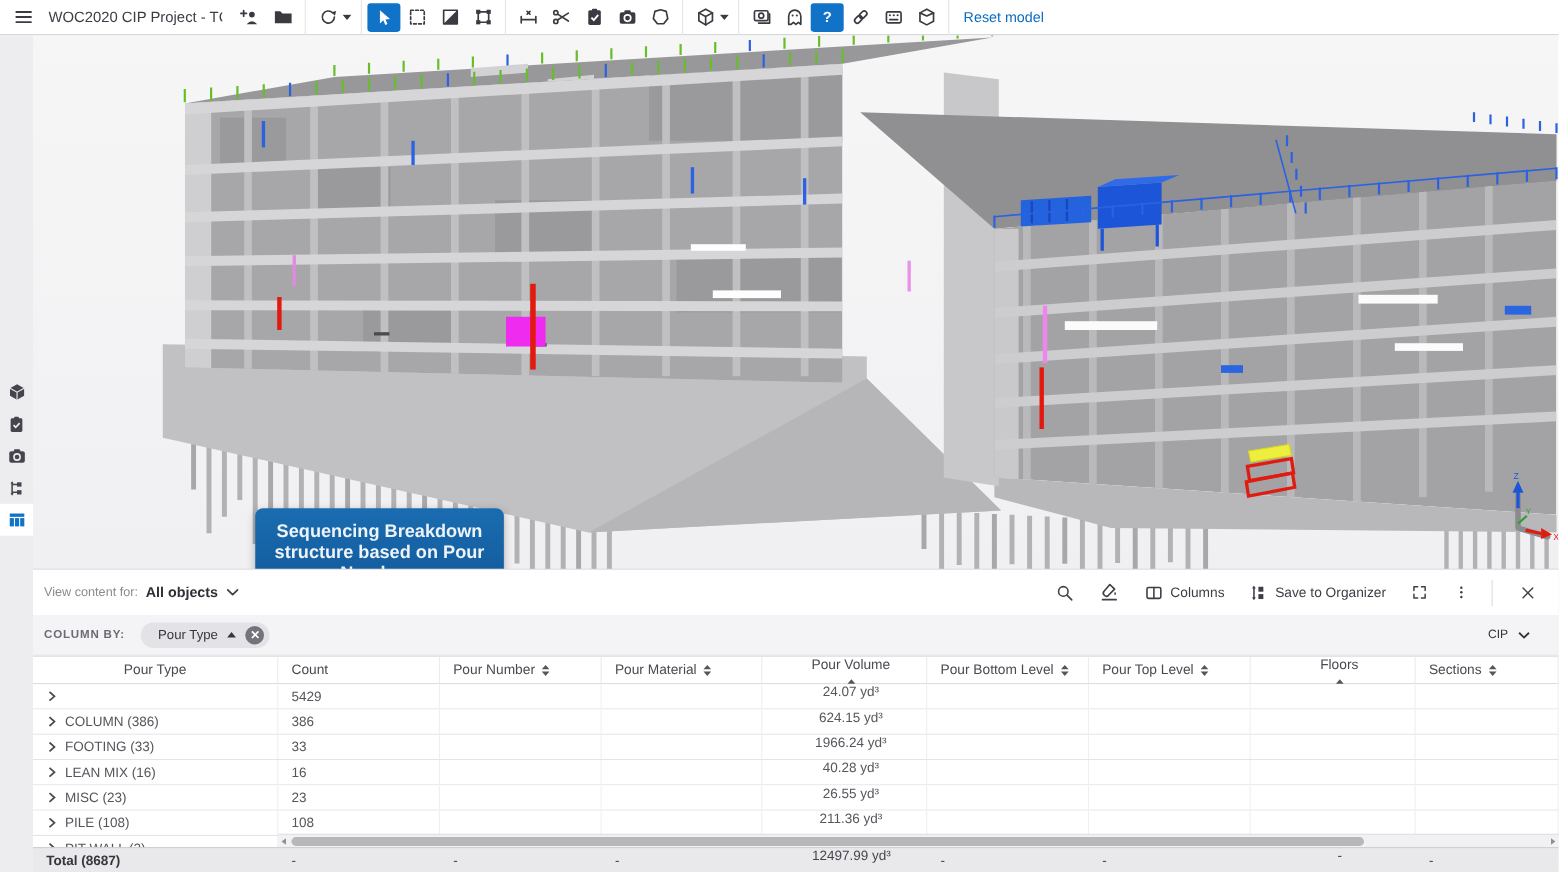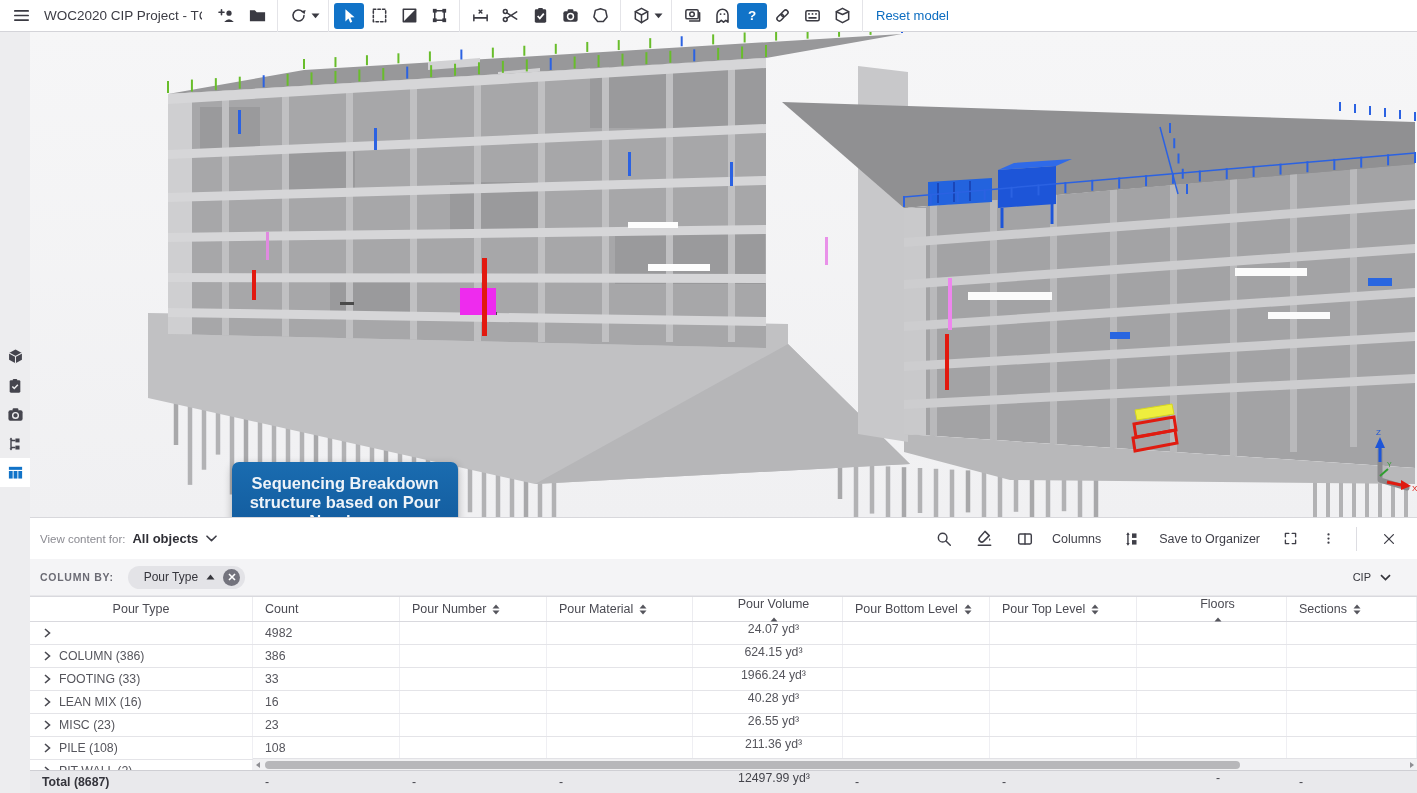--- a/index.html
+++ b/index.html
@@ -41,21 +41,21 @@
 
   
   .panel { position:absolute; left:30px; top:518px; width:1387px; height:275px; background:#fff;
     box-shadow:0 -1px 0 #d8d8dc; z-index:10; }
   .ptoolbar { position:absolute; left:0; top:0; width:100%; height:41px; background:#fff;
     display:flex; align-items:center; padding:0 14px 0 10px; }
   .vcl { font-size:11.5px; color:#8b8b92; margin-right:7px; }
   .vcv { border:none; background:transparent; font-family:inherit; font-size:13px; font-weight:700;
     color:#2f2f36; display:flex; align-items:center; gap:8px; cursor:pointer; }
   .spacer { flex:1; }
-  .pbtn { border:none; background:transparent; display:flex; align-items:center; gap:18px;
+  .pbtn { border:none; background:transparent; display:flex; align-items:center; gap:6px;
     cursor:pointer; font-family:inherit; font-size:12.5px; color:#3f3f48; padding:4px 6px; margin-left:10px; }
   .picon { stroke:#3f3f48; fill:none; stroke-width:1.6; stroke-linecap:round; stroke-linejoin:round; }
   .piconf { fill:#3f3f48; stroke:none; }
   .vdiv2 { width:1px; height:24px; background:#dddde2; margin:0 8px 0 14px; }
 
   .grouprow { position:absolute; left:0; top:41px; width:100%; height:37px; background:#f4f4f6;
     border-bottom:1px solid #e7e7ea; display:flex; align-items:center; padding:0 26px 0 10px; }
   .gbl { font-size:10.5px; font-weight:700; letter-spacing:.07em; color:#6b6b74; margin-right:14px; }
   .chip { height:23px; background:#e3e3e7; border-radius:12px; display:flex; align-items:center;
     padding:0 5px 0 16px; gap:8px; cursor:pointer; }
@@ -709,21 +709,21 @@
     </div>
 
     <div class="tbody">
         <div class="trow">
     <div class="cell c0 c-type">
       <svg class="rowcaret" width="7" height="10" viewBox="0 0 7 10">
               <polyline points="1,1 5.5,5 1,9"></polyline>
             </svg>
       <span class="rlabel"></span>
     </div>
-    <div class="cell c1 k-count">4982</div>
+    <div class="cell c1 k-count">5429</div>
     <div class="cell c2 k-pour_number"></div>
     <div class="cell c3 k-pour_material"></div>
     <div class="cell c4 k-pour_volume">24.07 yd³</div>
     <div class="cell c5 k-pour_bottom_level"></div>
     <div class="cell c6 k-pour_top_level"></div>
     <div class="cell c7 k-floors"></div>
     <div class="cell c8 k-sections"></div>
   </div>
         <div class="trow">
     <div class="cell c0 c-type">

